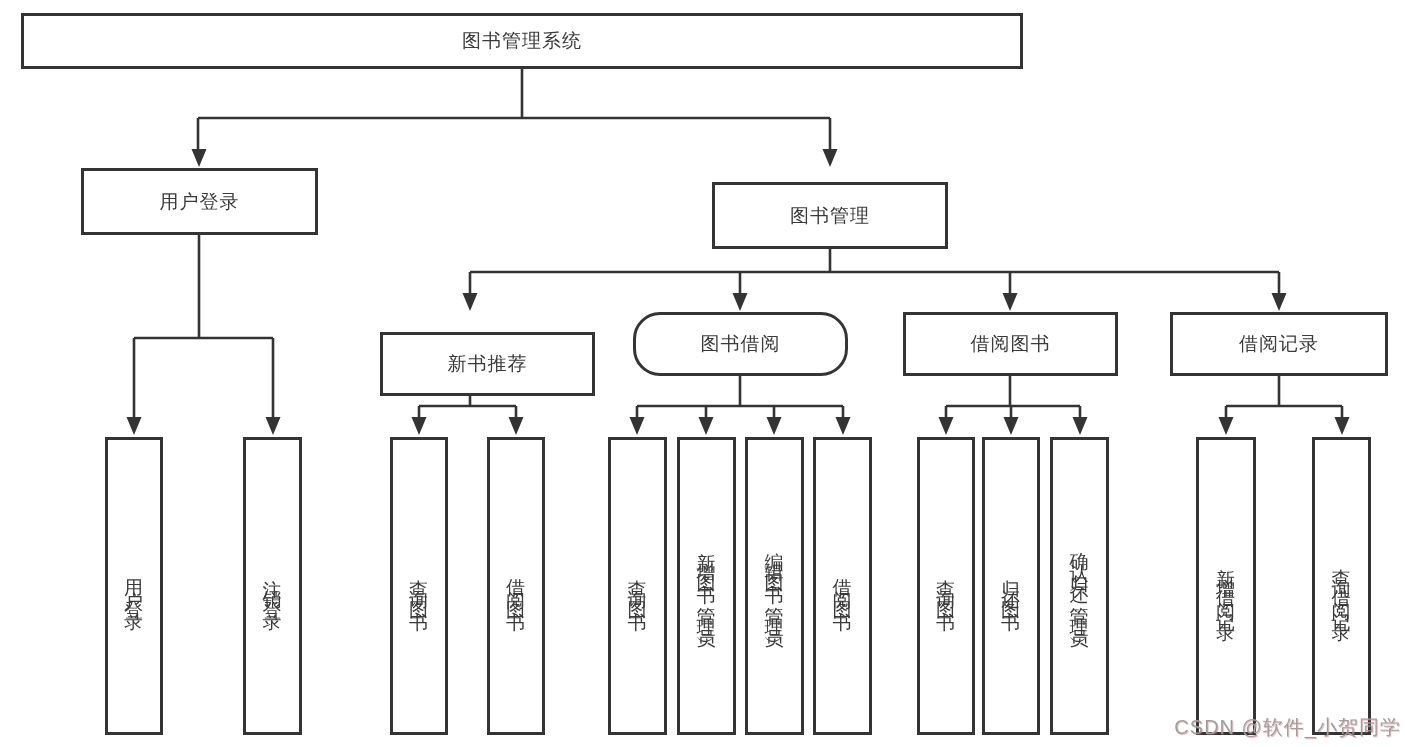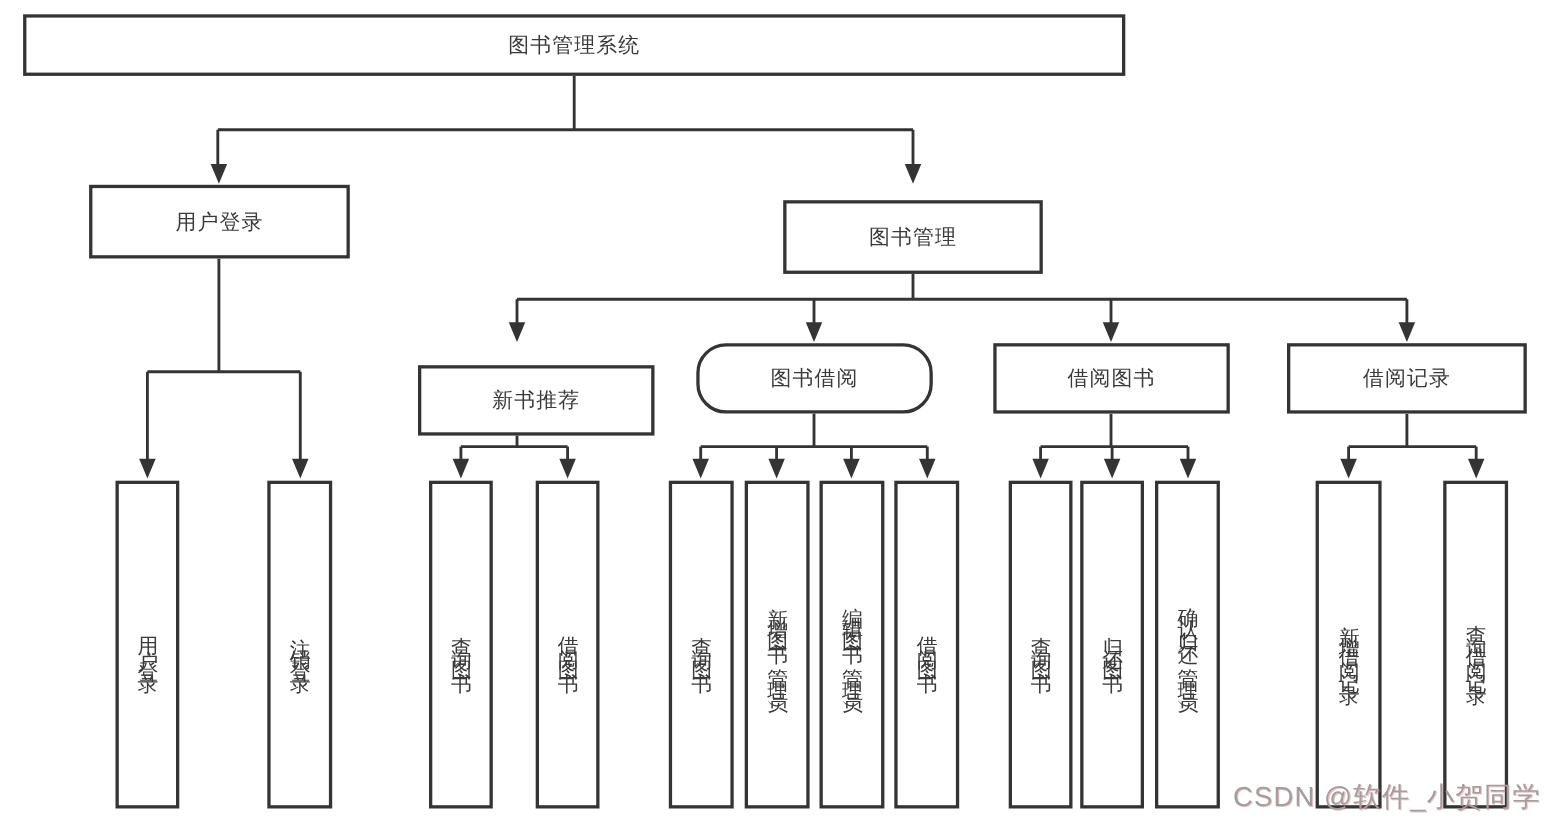--- a/index.html
+++ b/index.html
@@ -30,21 +30,21 @@
     writing-mode:vertical-rl;
     text-orientation:mixed;
     font-size:19px;
     line-height:1;
     letter-spacing:11px;
     white-space:nowrap;
   }
   .watermark{
     position:absolute;
     right:4px;bottom:6px;
-    font-size:25px;
+    font-size:20px;
     color:var(--wm,#9f9f9f);
     text-shadow:1px 1px 0 rgba(226,98,98,0.40);
     letter-spacing:1px;
   }
 </style>
 </head>
 <body>
 
 <div class="canvas" style="--line: #343434; --text: #3a3a3a; --wm: #9f9f9f;">
 

